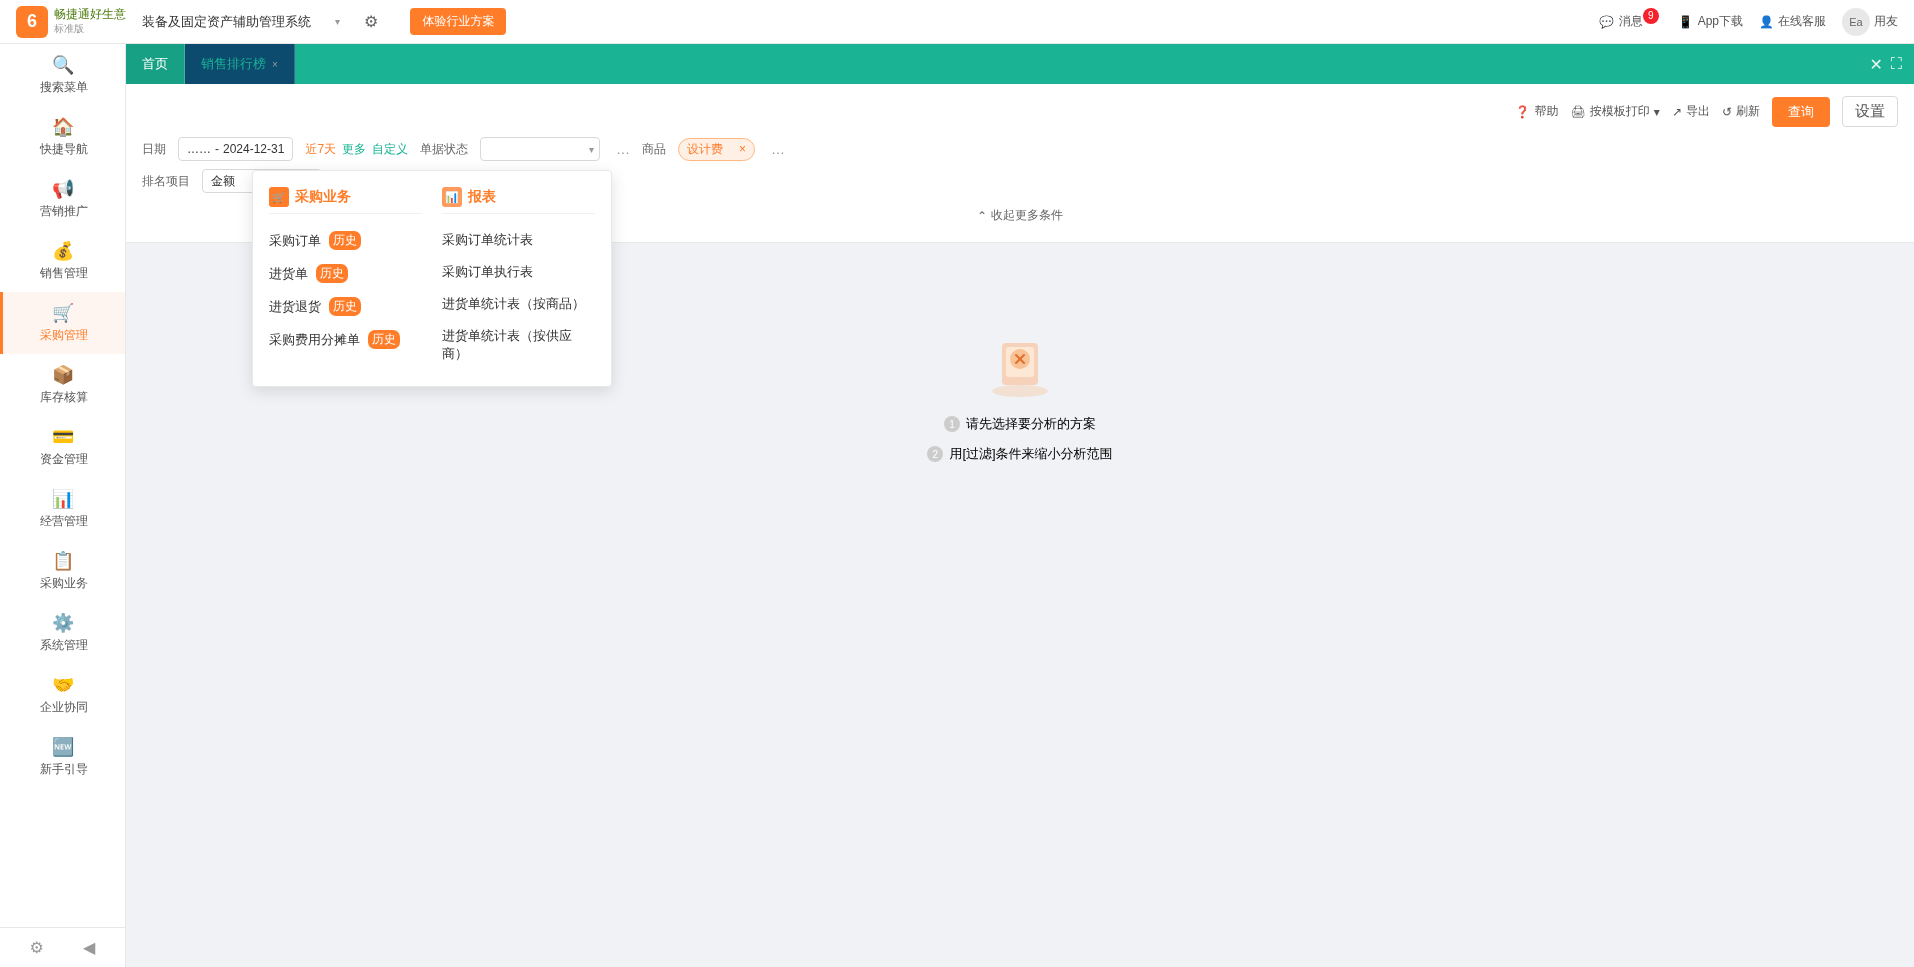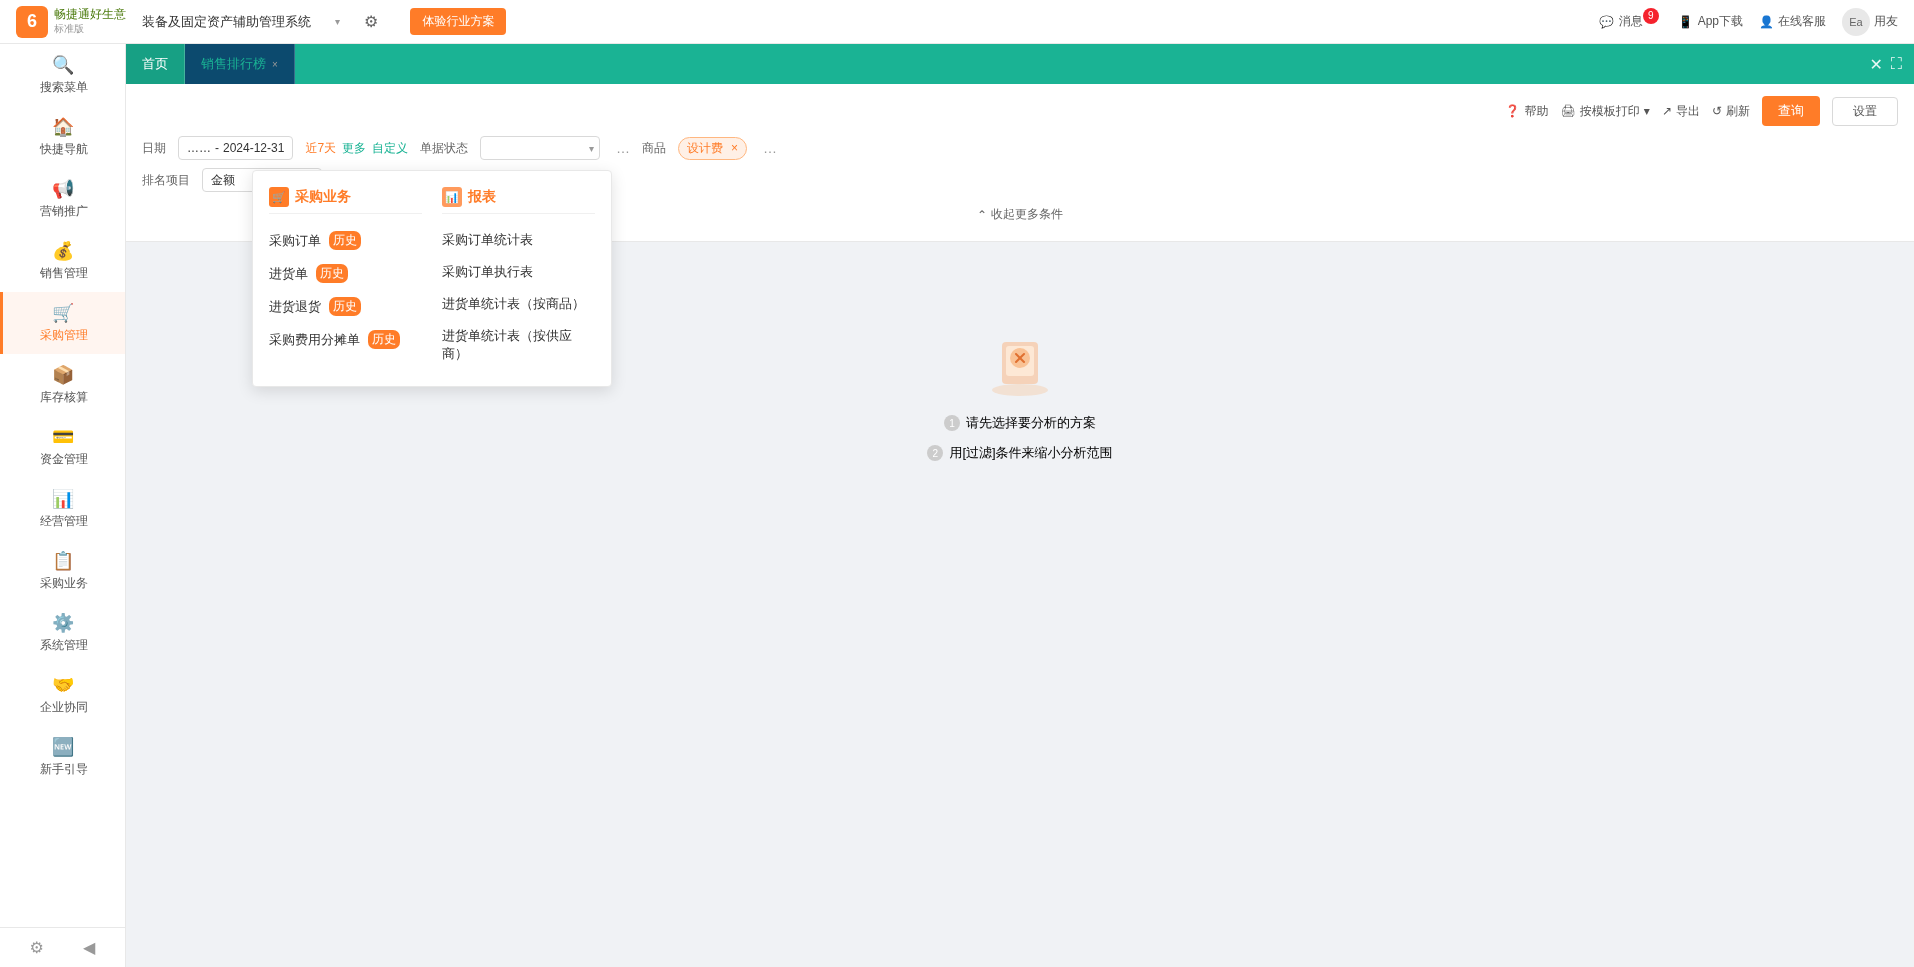--- a/index.html
+++ b/index.html
@@ -42,27 +42,27 @@
     .tab-item.active { background: #0c4a6e; color: #1ab394; }
     .tab-close { font-size: 10px; color: #999; }
     .tab-right { margin-left: auto; display: flex; align-items: center; gap: 8px; padding-right: 12px; }
     .tab-right-btn { color: rgba(255,255,255,0.9); font-size: 16px; cursor: pointer; }
 
     
     .filter-area { background: #fff; padding: 12px 16px; border-bottom: 1px solid #e8e8e8; }
     .filter-toolbar { display: flex; align-items: center; justify-content: flex-end; gap: 12px; margin-bottom: 10px; }
     .toolbar-btn { display: flex; align-items: center; gap: 4px; color: #555; font-size: 12px; cursor: pointer; }
     .toolbar-btn-primary { background: #ff7c28; color: #fff; border: none; border-radius: 4px; padding: 6px 16px; cursor: pointer; font-size: 13px; }
-    .toolbar-btn-outline { border: 1px solid #d9d9d9; background: #fff; color: #555; border-radius: 4px; padding: 5px 20px; cursor: pointer; font-size: 12px; }
+    .toolbar-btn-outline { border: 1px solid #d9d9d9; background: #fff; color: #555; border-radius: 4px; padding: 5px 12px; cursor: pointer; font-size: 15px; }
     .filter-row { display: flex; align-items: center; gap: 12px; margin-bottom: 8px; flex-wrap: wrap; }
     .filter-label { color: #666; font-size: 12px; white-space: nowrap; }
     .filter-select { border: 1px solid #d9d9d9; border-radius: 4px; padding: 4px 24px 4px 8px; font-size: 12px; color: #333; background: #fff; appearance: none; cursor: pointer; min-width: 120px; position: relative; }
     .filter-select-wrap { position: relative; display: inline-block; }
     .filter-select-wrap::after { content: '▾'; position: absolute; right: 6px; top: 50%; transform: translateY(-50%); color: #999; pointer-events: none; font-size: 10px; }
-    .filter-tag { display: inline-flex; align-items: center; gap: 8px; background: #fff0e6; border: 1px solid #ffb780; border-radius: 12px; padding: 2px 8px; font-size: 12px; color: #ff7c28; }
+    .filter-tag { display: inline-flex; align-items: center; gap: 16px; background: #fff0e6; border: 1px solid #ffb780; border-radius: 12px; padding: 2px 8px; font-size: 12px; color: #ff7c28; }
     .filter-tag-close { cursor: pointer; color: #ff7c28; }
     .date-range { display: flex; align-items: center; gap: 4px; border: 1px solid #d9d9d9; border-radius: 4px; padding: 4px 8px; font-size: 12px; color: #333; background: #fff; }
     .date-links { display: flex; gap: 6px; }
     .date-link { color: #1ab394; font-size: 12px; cursor: pointer; text-decoration: none; }
     .date-link.active { color: #ff7c28; }
     .ellipsis-btn { color: #999; cursor: pointer; font-size: 14px; margin-left: 4px; }
     .collapse-btn { display: flex; align-items: center; justify-content: center; gap: 4px; color: #666; font-size: 12px; cursor: pointer; padding: 6px; }
     .dropdown-menu { position: absolute; left: 126px; top: 86px; background: #fff; border: 1px solid #e8e8e8; border-radius: 4px; box-shadow: 0 4px 16px rgba(0,0,0,0.12); z-index: 200; width: 360px; padding: 16px; }
     .dropdown-cols { display: flex; gap: 20px; }
     .dropdown-col { flex: 1; }

